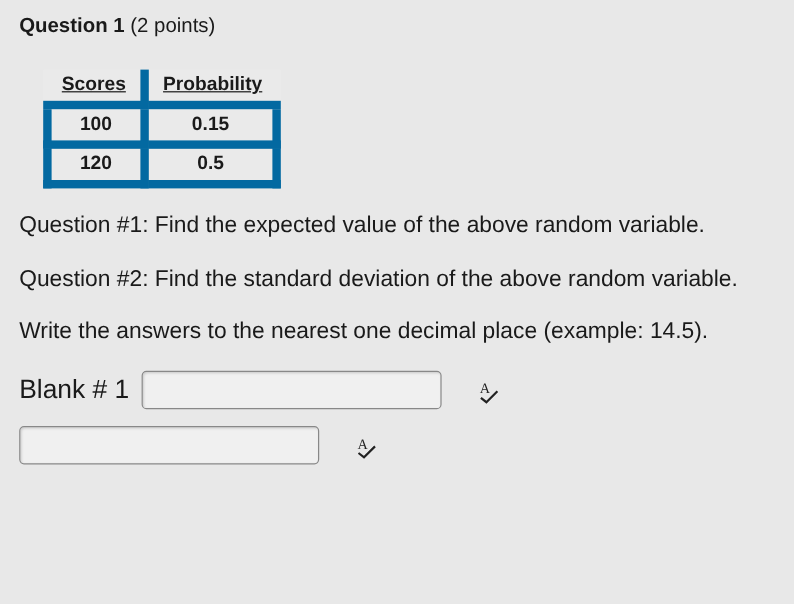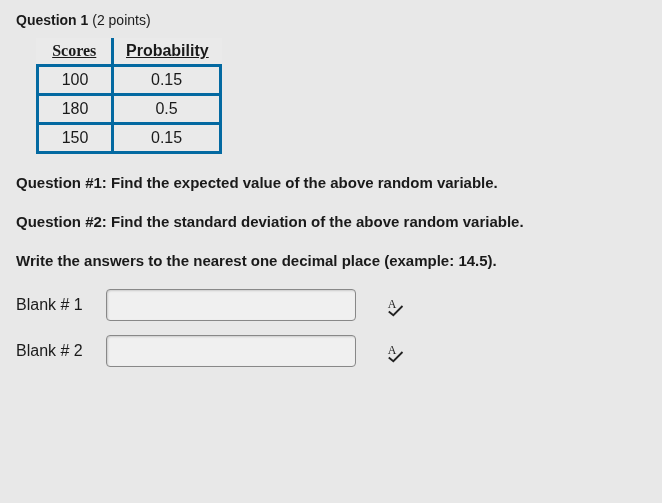--- a/index.html
+++ b/index.html
@@ -10,71 +10,69 @@
     body {
       font-family: Arial, Helvetica, sans-serif;
       background: #e8e8e8;
       width: 662px;
       height: 503px;
       padding: 12px 16px;
       color: #1a1a1a;
       font-size: 16px;
     }
     .question-header {
-      font-size: 14px;
-      margin-bottom: 10px;
+      font-size: 17px;
+      margin-bottom: 26px;
     }
     .question-header .bold {
       font-weight: bold;
     }
     .data-table {
       border-collapse: collapse;
       margin-left: 20px;
       margin-bottom: 18px;
       background: #eaeaea;
     }
     .data-table th, .data-table td {
-      border: 3px solid #0369a1;
+      border: 7px solid #0369a1;
       padding: 4px 12px;
       text-align: center;
       font-size: 16px;
-      font-weight: normal;
+      font-weight: bold;
     }
     .data-table th {
       text-decoration: underline;
       font-weight: bold;
       border-top: none;
     }
     .data-table th:first-child {
       border-left: none;
-      font-family: Liberation Serif, serif;
     }
     .data-table th:last-child {
       border-right: none;
     }
     .col-scores {
       width: 75px;
     }
     .col-prob {
       width: 105px;
     }
     .question-text {
-      font-size: 15px;
+      font-size: 19px;
       margin-bottom: 18px;
       line-height: 1.4;
-      font-weight: bold;
     }
     .blank-row {
       display: flex;
       align-items: center;
       margin-bottom: 14px;
       gap: 10px;
     }
     .blank-label {
-      font-size: 16px;
+      font-size: 22px;
       min-width: 80px;
     }
     .blank-input {
       width: 250px;
       height: 32px;
       border: 1px solid #888;
       border-radius: 4px;
       background: #f0f0f0;
       padding: 4px 8px;
       font-size: 15px;
@@ -109,47 +107,42 @@
       <th class="col-scores">Scores</th>
       <th class="col-prob">Probability</th>
     </tr>
   </thead>
   <tbody>
     <tr>
       <td>100</td>
       <td>0.15</td>
     </tr>
     <tr>
-      <td>180</td>
+      <td>120</td>
       <td>0.5</td>
-    </tr>
-    <tr>
-      <td>150</td>
-      <td>0.15</td>
     </tr>
   </tbody>
 </table>
 
 <p class="question-text">Question #1: Find the expected value of the above random variable.</p>
 <p class="question-text">Question #2: Find the standard deviation of the above random variable.</p>
 <p class="question-text">Write the answers to the nearest one decimal place (example: 14.5).</p>
 
 <div class="blank-row">
   <span class="blank-label">Blank # 1</span>
   <input class="blank-input" type="text" value="" style="">
   <span class="check-icon">
     <svg viewBox="0 0 24 24" fill="none" stroke="#222" stroke-width="2">
       <text x="2" y="14" font-size="13" font-family="serif" fill="#222" stroke="none">A</text>
       <path d="M3 18 L8 22 L18 12" stroke="#222" stroke-width="2" fill="none"></path>
     </svg>
   </span>
 </div>
 
 <div class="blank-row">
-  <span class="blank-label">Blank # 2</span>
   <input class="blank-input" type="text" value="" style="">
   <span class="check-icon">
     <svg viewBox="0 0 24 24" fill="none" stroke="#222" stroke-width="2">
       <text x="2" y="14" font-size="13" font-family="serif" fill="#222" stroke="none">A</text>
       <path d="M3 18 L8 22 L18 12" stroke="#222" stroke-width="2" fill="none"></path>
     </svg>
   </span>
 </div>
 
 </body></html>

